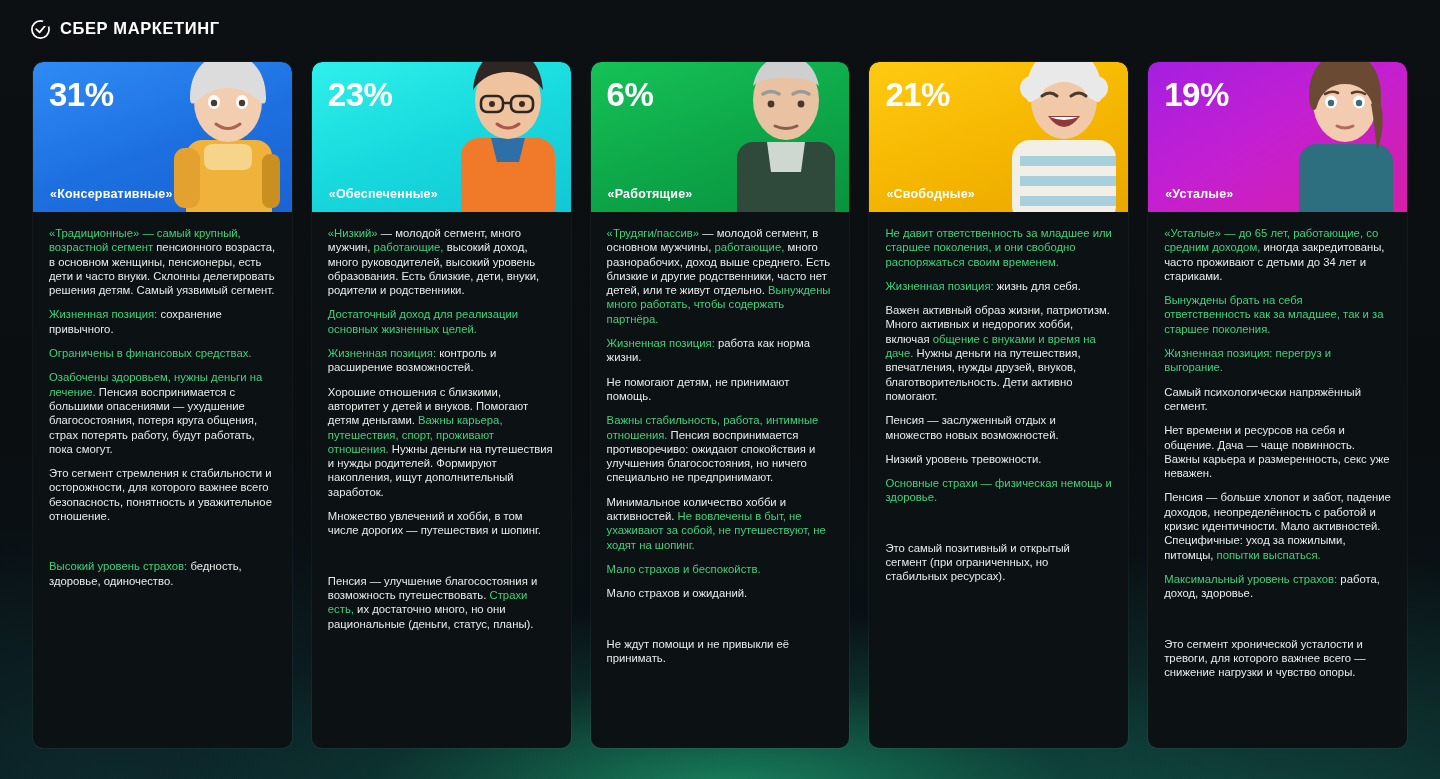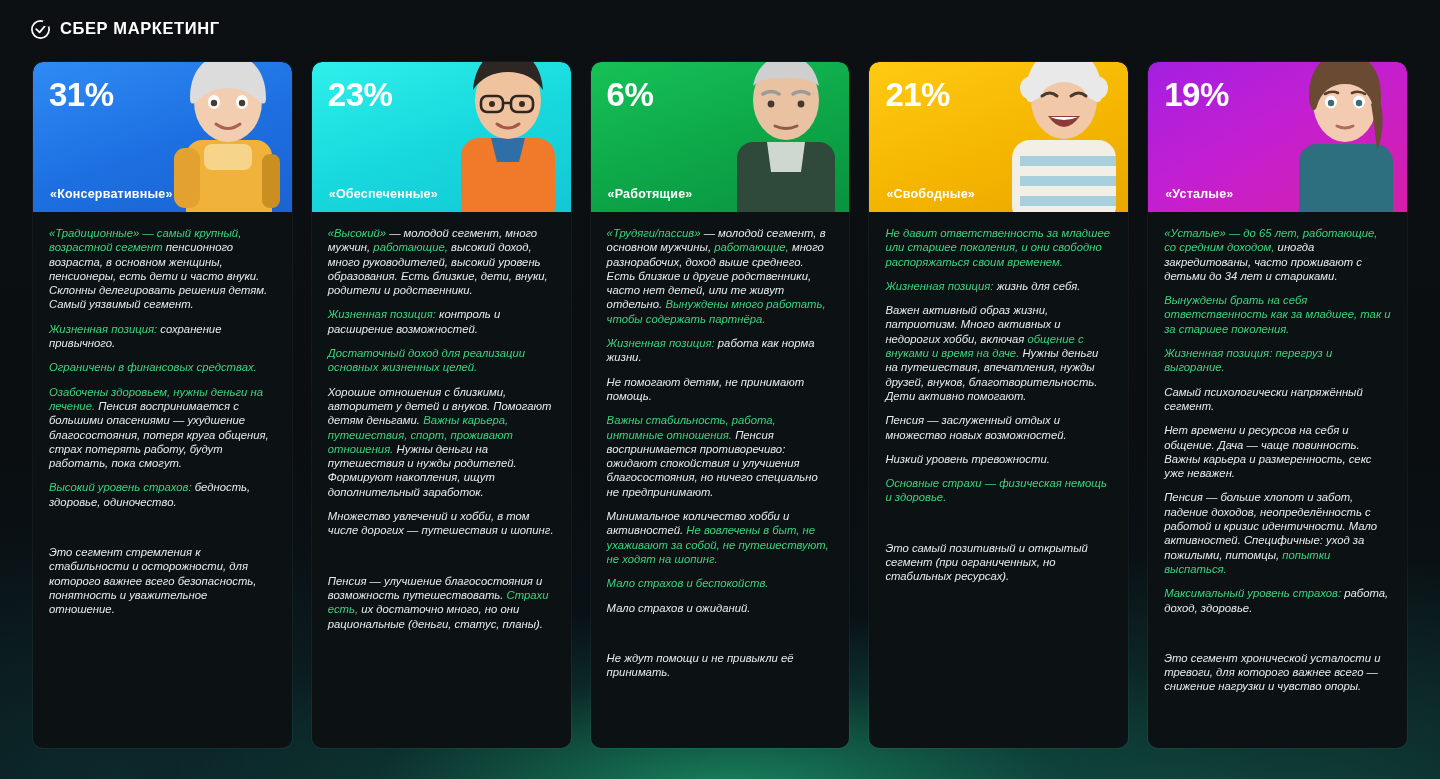--- a/index.html
+++ b/index.html
@@ -67,21 +67,20 @@
   .avatar {
     position: absolute; right: 4px; bottom: 0;
     width: 128px; height: 176px;
     overflow: hidden;
   }
   .avatar svg { position: absolute; right: 0; bottom: 0; }
   .body {
     padding: 14px 16px 14px 16px;
     flex: 1 1 auto;
     overflow: hidden;
-    font-style: italic;
   }
   .body p {
     font-size: 11.3px;
     line-height: 14.3px;
     color: #e8ecec;
     margin-bottom: 10px;
   }
   .body p:last-child { margin-bottom: 0; margin-top: 36px; }
   .g { color: #3bd47e; }
 </style>
@@ -125,23 +124,23 @@
             </g>
           </svg>
         </div>
       </div>
       <div class="body">
           <p><span class="g">«Традиционные» — самый крупный, возрастной сегмент</span><span> пенсионного возраста, в основном женщины, пенсионеры, есть дети и часто внуки. Склонны делегировать решения детям. Самый уязвимый сегмент.</span></p>
           <p><span class="g">Жизненная позиция:</span><span> сохранение привычного.</span></p>
           <p><span class="g">Ограничены в финансовых средствах.</span></p>
           <p><span class="g">Озабочены здоровьем, нужны деньги на лечение.</span><span>
 Пенсия воспринимается с большими опасениями — ухудшение благосостояния, потеря круга общения, страх потерять работу, будут работать, пока смогут.</span></p>
+          <p><span>Это сегмент стремления к стабильности и осторожности, для которого важнее всего безопасность, понятность и уважительное отношение.</span></p>
           <p><span class="g">Высокий уровень страхов:</span><span>
 бедность, здоровье, одиночество.</span></p>
-          <p><span>Это сегмент стремления к стабильности и осторожности, для которого важнее всего безопасность, понятность и уважительное отношение.</span></p>
         </div>
     </div>
 
     <div class="card">
       <div class="hero">
         <div class="hero-bg" style="background:linear-gradient(160deg,#2ff0ea 0%,#18d9dd 50%,#13c7d6 100%);"></div>
         <div class="pct">23%</div>
         <div class="seg-name">«Обеспеченные»</div>
         <div class="avatar">
           <svg width="128" height="176" viewBox="0 0 128 176">
@@ -154,23 +153,23 @@
               <rect x="66" y="58" width="22" height="16" rx="6" fill="none" stroke="#2e2623" stroke-width="2.6"></rect>
               <line x1="58" y1="65" x2="66" y2="65" stroke="#2e2623" stroke-width="2.6"></line>
               <circle cx="47" cy="66" r="3" fill="#3a2b22"></circle>
               <circle cx="77" cy="66" r="3" fill="#3a2b22"></circle>
               <path d="M52 86q11 8 22 0" stroke="#a9564c" stroke-width="3" fill="none" stroke-linecap="round"></path>
             </g>
           </svg>
         </div>
       </div>
       <div class="body">
-          <p><span class="g">«Высокий»</span><span> — молодой сегмент, много мужчин, </span><span class="g">работающие,</span><span> высокий доход, много руководителей, высокий уровень образования. Есть близкие, дети, внуки, родители и родственники.</span></p>
+          <p><span class="g">«Низкий»</span><span> — молодой сегмент, много мужчин, </span><span class="g">работающие,</span><span> высокий доход, много руководителей, высокий уровень образования. Есть близкие, дети, внуки, родители и родственники.</span></p>
+          <p><span class="g">Достаточный доход для реализации основных жизненных целей.</span></p>
           <p><span class="g">Жизненная позиция:</span><span> контроль и расширение возможностей.</span></p>
-          <p><span class="g">Достаточный доход для реализации основных жизненных целей.</span></p>
           <p><span>Хорошие отношения с близкими, авторитет у детей и внуков. Помогают детям деньгами. </span><span class="g">Важны карьера, путешествия, спорт, проживают отношения.</span><span> Нужны деньги на путешествия и нужды родителей. Формируют накопления, ищут дополнительный заработок.</span></p>
           <p><span>Множество увлечений и хобби, в том числе дорогих — путешествия и шопинг.</span></p>
           <p><span>Пенсия — улучшение благосостояния и возможность путешествовать. </span><span class="g">Страхи есть,</span><span> их достаточно много, но они рациональные (деньги, статус, планы).</span></p>
         </div>
     </div>
 
     <div class="card">
       <div class="hero">
         <div class="hero-bg" style="background:linear-gradient(160deg,#16c257 0%,#0da648 55%,#09933f 100%);"></div>
         <div class="pct">6%</div>

